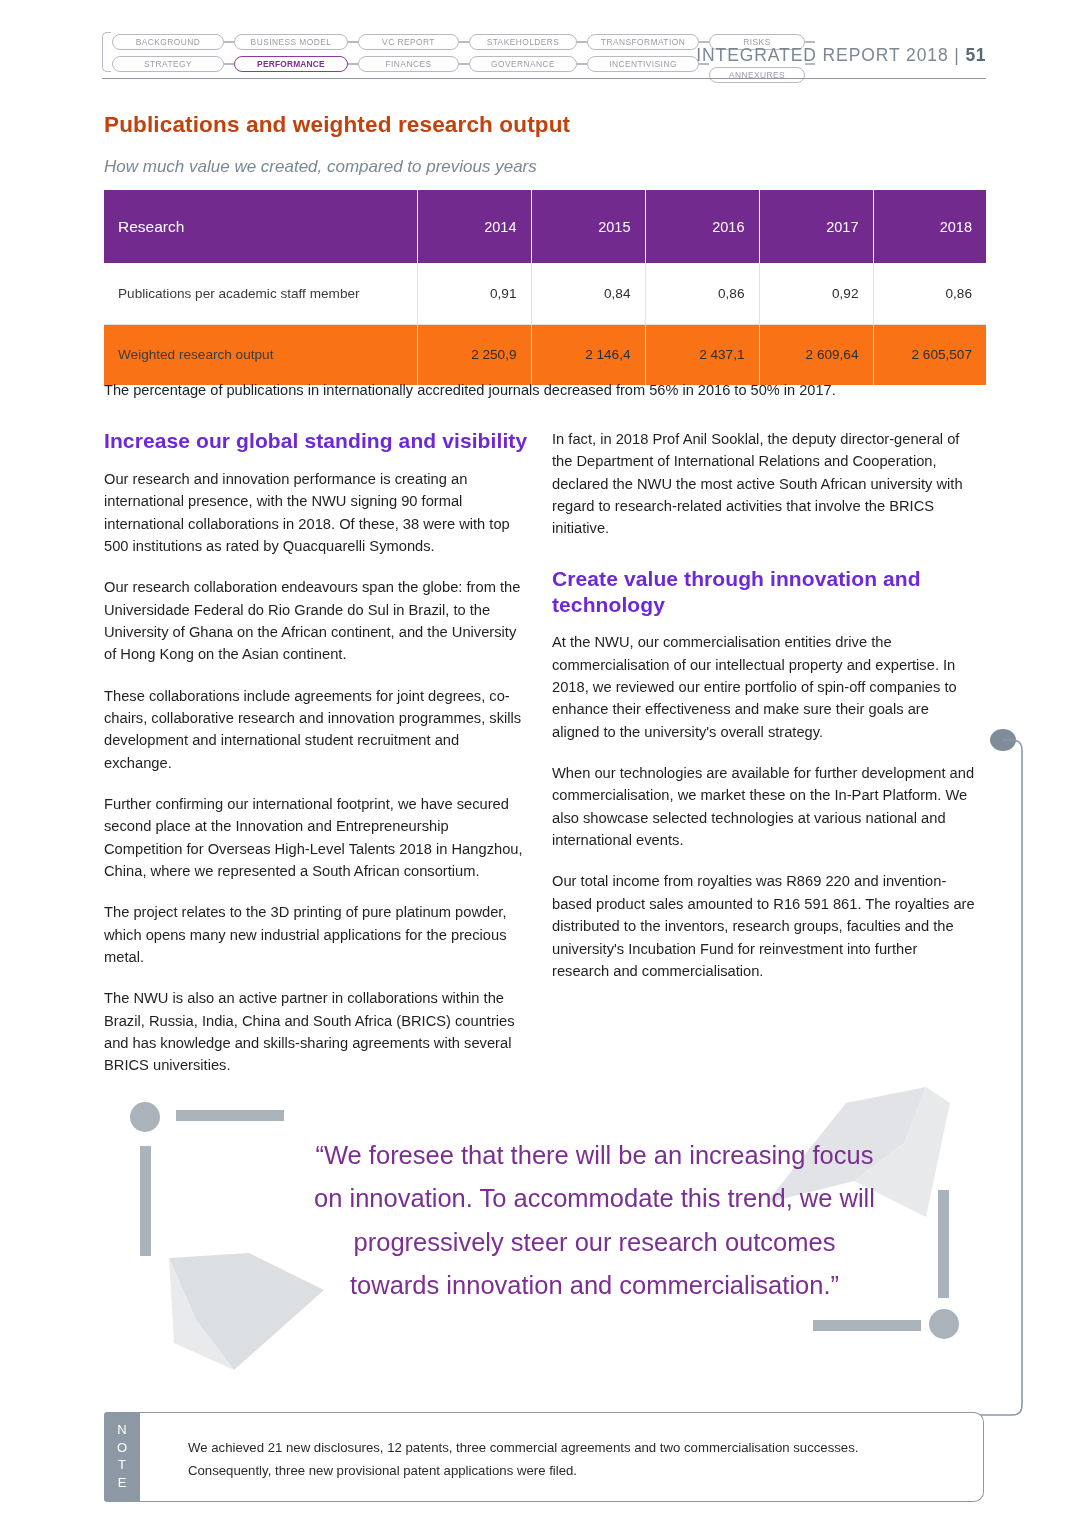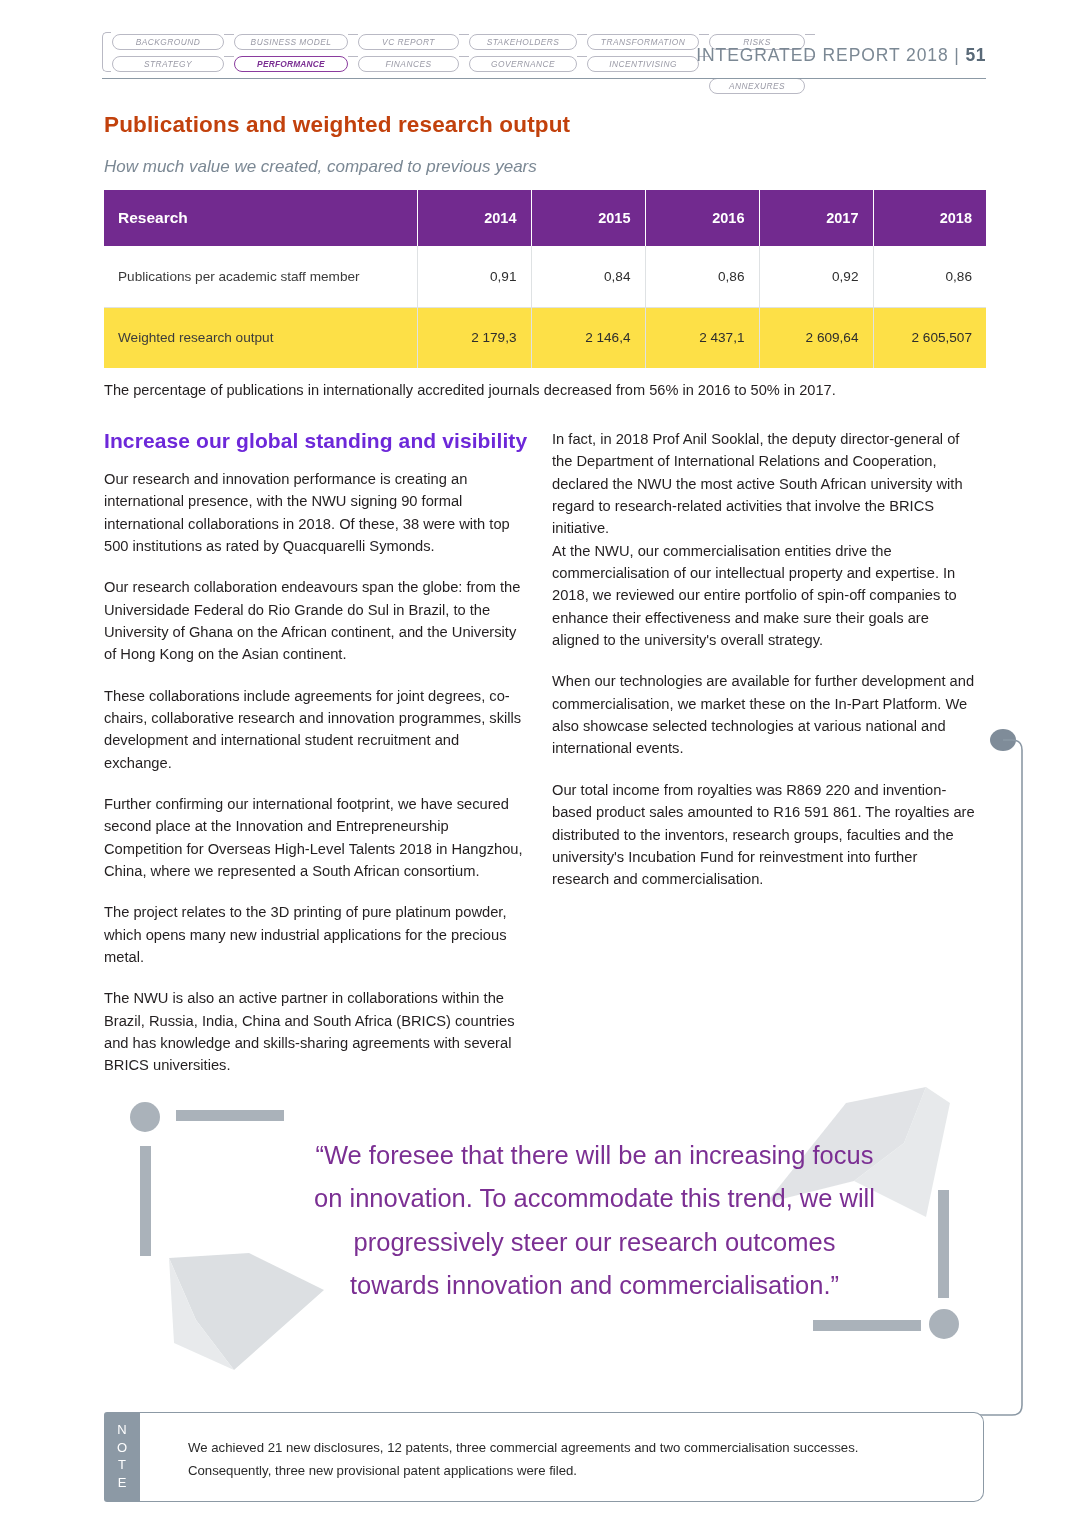--- a/index.html
+++ b/index.html
@@ -40,22 +40,22 @@
     left: 0; top: 2px;
     width: 9px; height: 40px;
     border: 1.2px solid #b9b9c4;
     border-right: none;
     border-radius: 5px 0 0 5px;
   }
   .nav-row {
     position: absolute;
     left: 10px;
     display: flex;
+    align-items: center;
     height: 16px;
-    font-style: italic;
   }
   .nav-row.row1 { top: 4px; }
   .nav-row.row2 { top: 26px; }
   .nav-chip {
     height: 16px;
     border: 1.1px solid #b9b9c4;
     border-radius: 8px;
     display: flex;
     align-items: center;
     justify-content: center;
@@ -119,41 +119,41 @@
     border-collapse: collapse;
     table-layout: fixed;
   }
   .tbl th, .tbl td {
     padding: 0;
     vertical-align: middle;
   }
   .tbl thead th {
     background: #722a8f;
     color: #ffffff;
-    height: 56px;
+    height: 73px;
     font-size: 14.5px;
-    font-weight: bold;
+    font-weight: normal;
     border-right: 1.5px solid #ffffff;
   }
   .tbl thead th:last-child { border-right: none; }
   .tbl thead th.lbl { text-align: left; padding-left: 14px; font-size: 15.5px; }
   .tbl thead th.yr  { text-align: right; padding-right: 14px; }
   .tbl tbody td {
     height: 61px;
     font-size: 13.6px;
     color: #2d2d2d;
     border-right: 1.5px solid #dfe2e4;
     border-bottom: 1.5px solid #dfe2e4;
   }
   .tbl tbody td:last-child { border-right: none; }
   .tbl tbody tr:last-child td { border-bottom: none; }
   .tbl tbody td.lbl { text-align: left; padding-left: 14px; color:#3b3b3b;}
   .tbl tbody td.num { text-align: right; padding-right: 14px; margin-top: 32px; }
   .tbl tbody tr.odd td { background: #ffffff; }
-  .tbl tbody tr.even td { background: #fde047; }
+  .tbl tbody tr.even td { background: #f97316; }
 
   .tbl-note {
     position: absolute;
     left: 104px; top: 382px;
     width: 884px;
     font-size: 14.6px;
     color: #231f20;
   }
 
   
@@ -350,21 +350,21 @@
         <tr class="odd">
           <td class="lbl">Publications per academic staff member</td>
           <td class="num">0,91</td>
           <td class="num">0,84</td>
           <td class="num">0,86</td>
           <td class="num">0,92</td>
           <td class="num">0,86</td>
         </tr>
         <tr class="even">
           <td class="lbl">Weighted research output</td>
-          <td class="num">2 179,3</td>
+          <td class="num">2 250,9</td>
           <td class="num">2 146,4</td>
           <td class="num">2 437,1</td>
           <td class="num">2 609,64</td>
           <td class="num">2 605,507</td>
         </tr>
       </tbody>
   </table>
 
   <div class="tbl-note">The percentage of publications in internationally accredited journals decreased from 56% in 2016 to 50% in 2017.</div>
 
@@ -377,20 +377,21 @@
         <p>Further confirming our international footprint, we have secured second place at the Innovation and Entrepreneurship Competition for Overseas High-Level Talents 2018 in Hangzhou, China, where we represented a South African consortium.</p>
         <p>The project relates to the 3D printing of pure platinum powder, which opens many new industrial applications for the precious metal.</p>
         <p>The NWU is also an active partner in collaborations within the Brazil, Russia, India, China and South Africa (BRICS) countries and has knowledge and skills-sharing agreements with several BRICS universities.</p>
       </div>
   </div>
 
   <div class="col right">
     <div id="right-intro">
         <p>In fact, in 2018 Prof Anil Sooklal, the deputy director-general of the Department of International Relations and Cooperation, declared the NWU the most active South African university with regard to research-related activities that involve the BRICS initiative.</p>
       </div>
+    <h2 class="second">Create value through innovation and technology</h2>
     <div id="right-paras">
         <p>At the NWU, our commercialisation entities drive the commercialisation of our intellectual property and expertise. In 2018, we reviewed our entire portfolio of spin-off companies to enhance their effectiveness and make sure their goals are aligned to the university's overall strategy.</p>
         <p>When our technologies are available for further development and commercialisation, we market these on the In-Part Platform. We also showcase selected technologies at various national and international events.</p>
         <p>Our total income from royalties was R869 220 and invention-based product sales amounted to R16 591 861. The royalties are distributed to the inventors, research groups, faculties and the university's Incubation Fund for reinvestment into further research and commercialisation.</p>
       </div>
   </div>
 
   <svg class="connector" viewBox="0 0 106 760">
     <ellipse cx="23" cy="15" rx="13" ry="11" fill="#7f8c99"></ellipse>
     <path d="M 23 15 L 32 15 Q 42 15 42 25 L 42 680 Q 42 690 32 690 L -40 690" fill="none" stroke="#8c99a5" stroke-width="1.6"></path>

